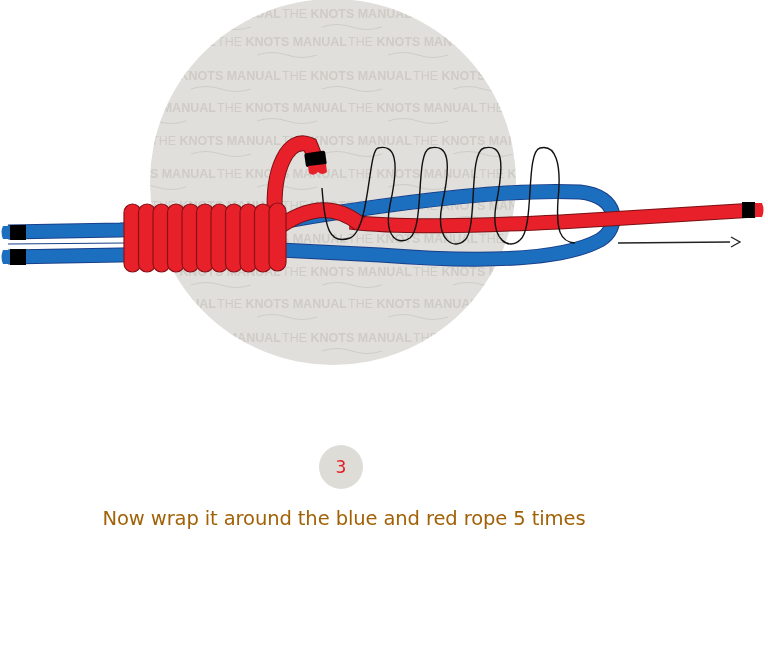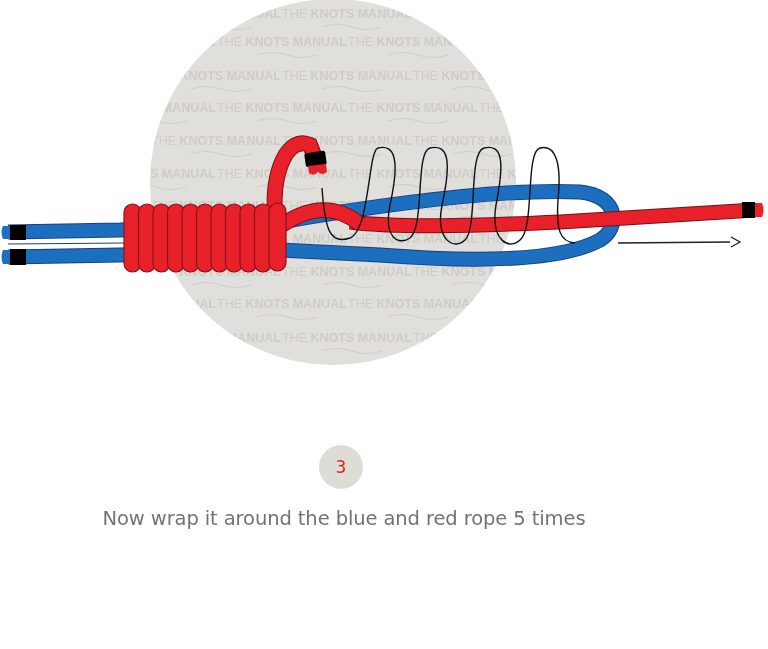--- a/index.html
+++ b/index.html
@@ -8,21 +8,21 @@
   #diagram { position: absolute; left: 0; top: 0; width: 768px; height: 400px; }
   .step-badge {
     position: absolute; left: 319px; top: 445px; width: 44px; height: 44px;
     border-radius: 50%; background: #dedcd7;
     display: flex; align-items: center; justify-content: center;
     color: #e31b23; font-size: 17px;
   }
   .instruction {
     position: absolute; left: 0; top: 507px; width: 680px; text-align: center;
     padding-left: 4px;
-    color: #737373; font-size: 19.5px; letter-spacing: -0.1px;
+    color: #a16207; font-size: 19.5px; letter-spacing: -0.1px;
   }
   .wm { font-family: "Liberation Sans", sans-serif; font-size: 12.5px; fill: #cfccc7; }
   .wm-bold { font-weight: bold; }
 </style>
 </head>
 <body>
 
 <svg id="diagram" viewBox="0 0 768 400" xmlns="http://www.w3.org/2000/svg">
   <defs>
     <clipPath id="circClip">

